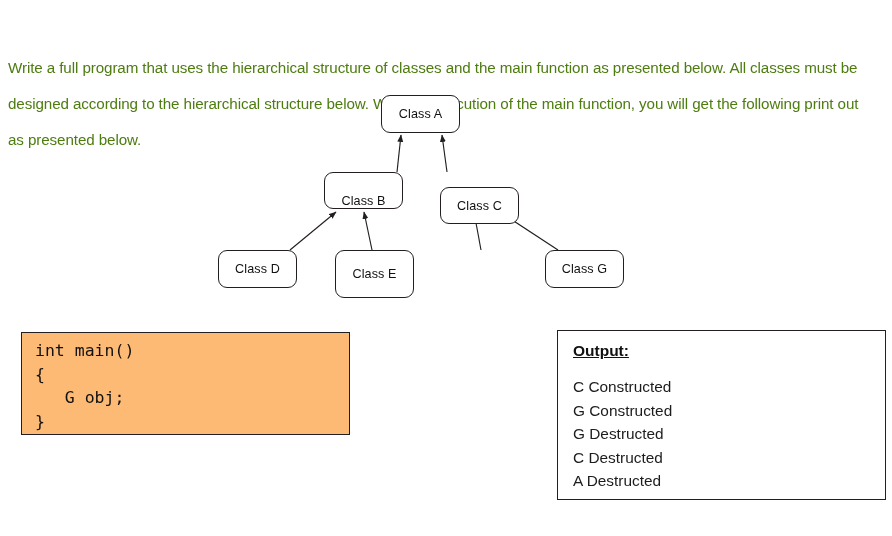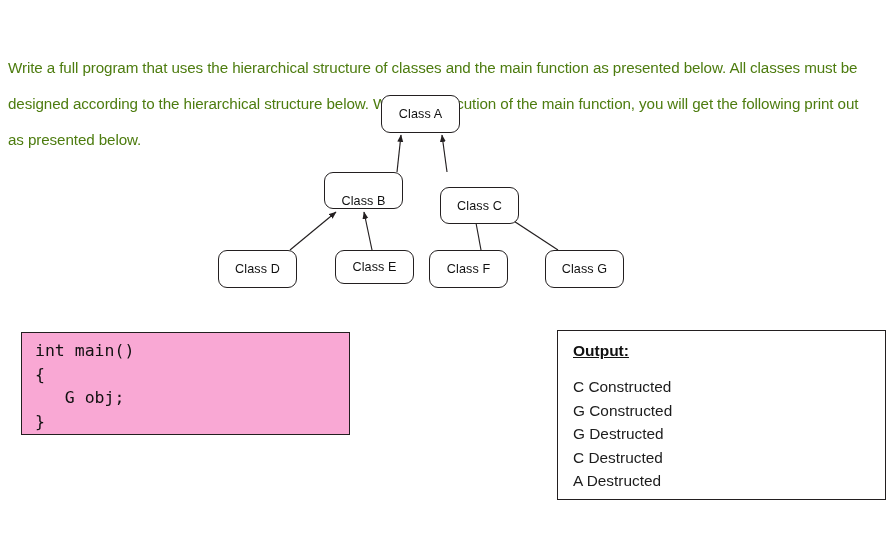--- a/index.html
+++ b/index.html
@@ -59,21 +59,21 @@
   }
 
   
   #code-box {
     position: absolute;
     left: 21px;
     top: 332px;
     width: 329px;
     height: 103px;
     border: 1.8px solid #231f20;
-    background: #f9a8d4;
+    background: #fdba74;
     box-sizing: border-box;
   }
   #code-text {
     position: absolute;
     left: 13px;
     top: 6px;
     margin: 0;
     font-family: "DejaVu Sans Mono", "Liberation Mono", monospace;
     font-size: 16.5px;
     line-height: 23.5px;
@@ -142,25 +142,22 @@
   </div>
   <div class="class-box" style="left: 324px; top: 84px; width: 79px; height: 37px; align-items: flex-end;">
     <span>Class B</span>
   </div>
   <div class="class-box" style="left: 440px; top: 84px; width: 79px; height: 37px; margin-top: 15px;">
     <span>Class C</span>
   </div>
   <div class="class-box" style="left: 218px; top: 162px; width: 79px; height: 38px; text-align: center;">
     <span>Class D</span>
   </div>
-  <div class="class-box" style="left: 335px; top: 162px; width: 79px; height: 34px;">
+  <div class="class-box" style="left: 335px; top: 162px; width: 79px; height: 48px;">
     <span>Class E</span>
-  </div>
-  <div class="class-box" style="left: 429px; top: 162px; width: 79px; height: 38px;">
-    <span>Class F</span>
   </div>
   <div class="class-box" style="left: 545px; top: 162px; width: 79px; height: 38px; justify-content: center;">
     <span>Class G</span>
   </div>
 </div>
 
 <div id="code-box">
   <pre id="code-text">int main()
 {
    G obj;

